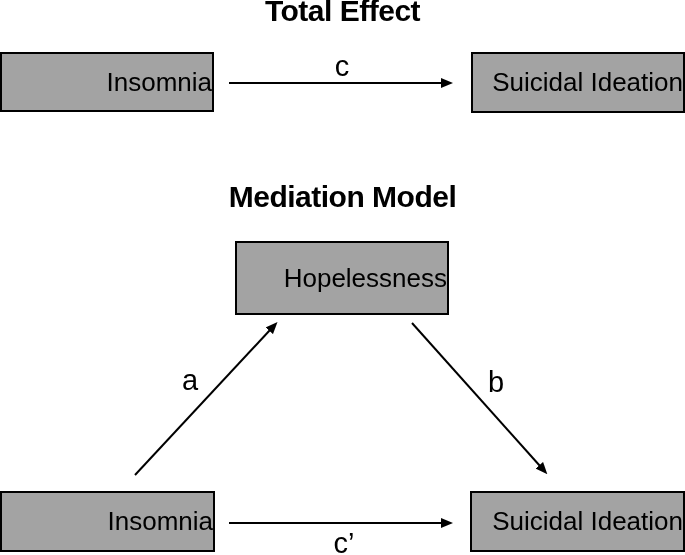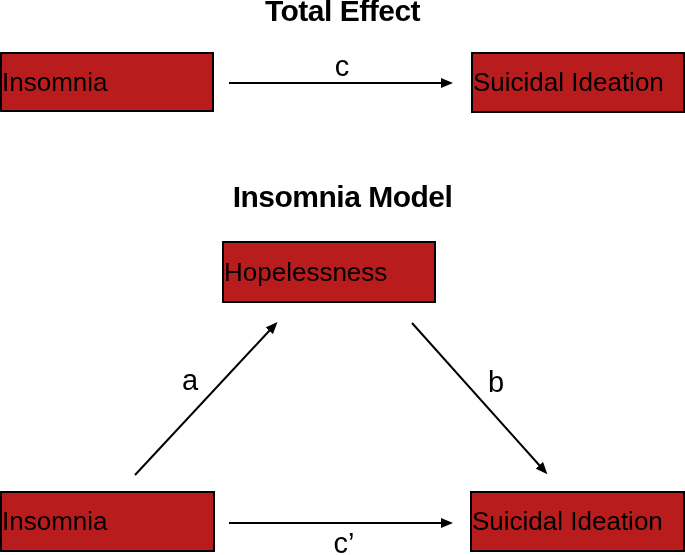--- a/index.html
+++ b/index.html
@@ -33,30 +33,30 @@
     line-height: 32px;
     letter-spacing: -0.5px;
     white-space: nowrap;
   }
   .title-total { top: -5px; }
   .title-mediation { top: 181px; }
   .node-box {
     position: absolute;
     box-sizing: border-box;
     border: 2px solid #000000;
-    background: #b91c1c;
+    background: #a3a3a3;
     display: flex;
     align-items: center;
-    justify-content: flex-start;
+    justify-content: flex-end;
     font-size: 26px;
     white-space: nowrap;
   }
   .box-tl { left: 0px;   top: 52px;  width: 214px; height: 60px; }
   .box-tr { left: 471px; top: 52px;  width: 214px; height: 61px; }
-  .box-mediator { left: 222px; top: 241px; width: 214px; height: 62px; }
+  .box-mediator { left: 235px; top: 241px; width: 214px; height: 74px; }
   .box-bl { left: 0px;   top: 491px; width: 215px; height: 61px; }
   .box-br { left: 470px; top: 491px; width: 215px; height: 61px; }
   .path-label {
     position: absolute;
     transform: translate(-50%, -50%);
     font-size: 29px;
     line-height: 29px;
     white-space: nowrap;
   }
   .label-c  { left: 342px; top: 66px; }
@@ -90,21 +90,21 @@
   <div class="node-box box-tl">
     <span>Insomnia</span>
   </div>
 
   <div class="node-box box-tr">
     <span>Suicidal Ideation</span>
   </div>
 
   <span class="path-label label-c">c</span>
 
-  <div class="section-title title-mediation">Insomnia Model</div>
+  <div class="section-title title-mediation">Mediation Model</div>
 
   <div class="node-box box-mediator">
     <span>Hopelessness</span>
   </div>
 
   <div class="node-box box-bl">
     <span>Insomnia</span>
   </div>
 
   <div class="node-box box-br">

